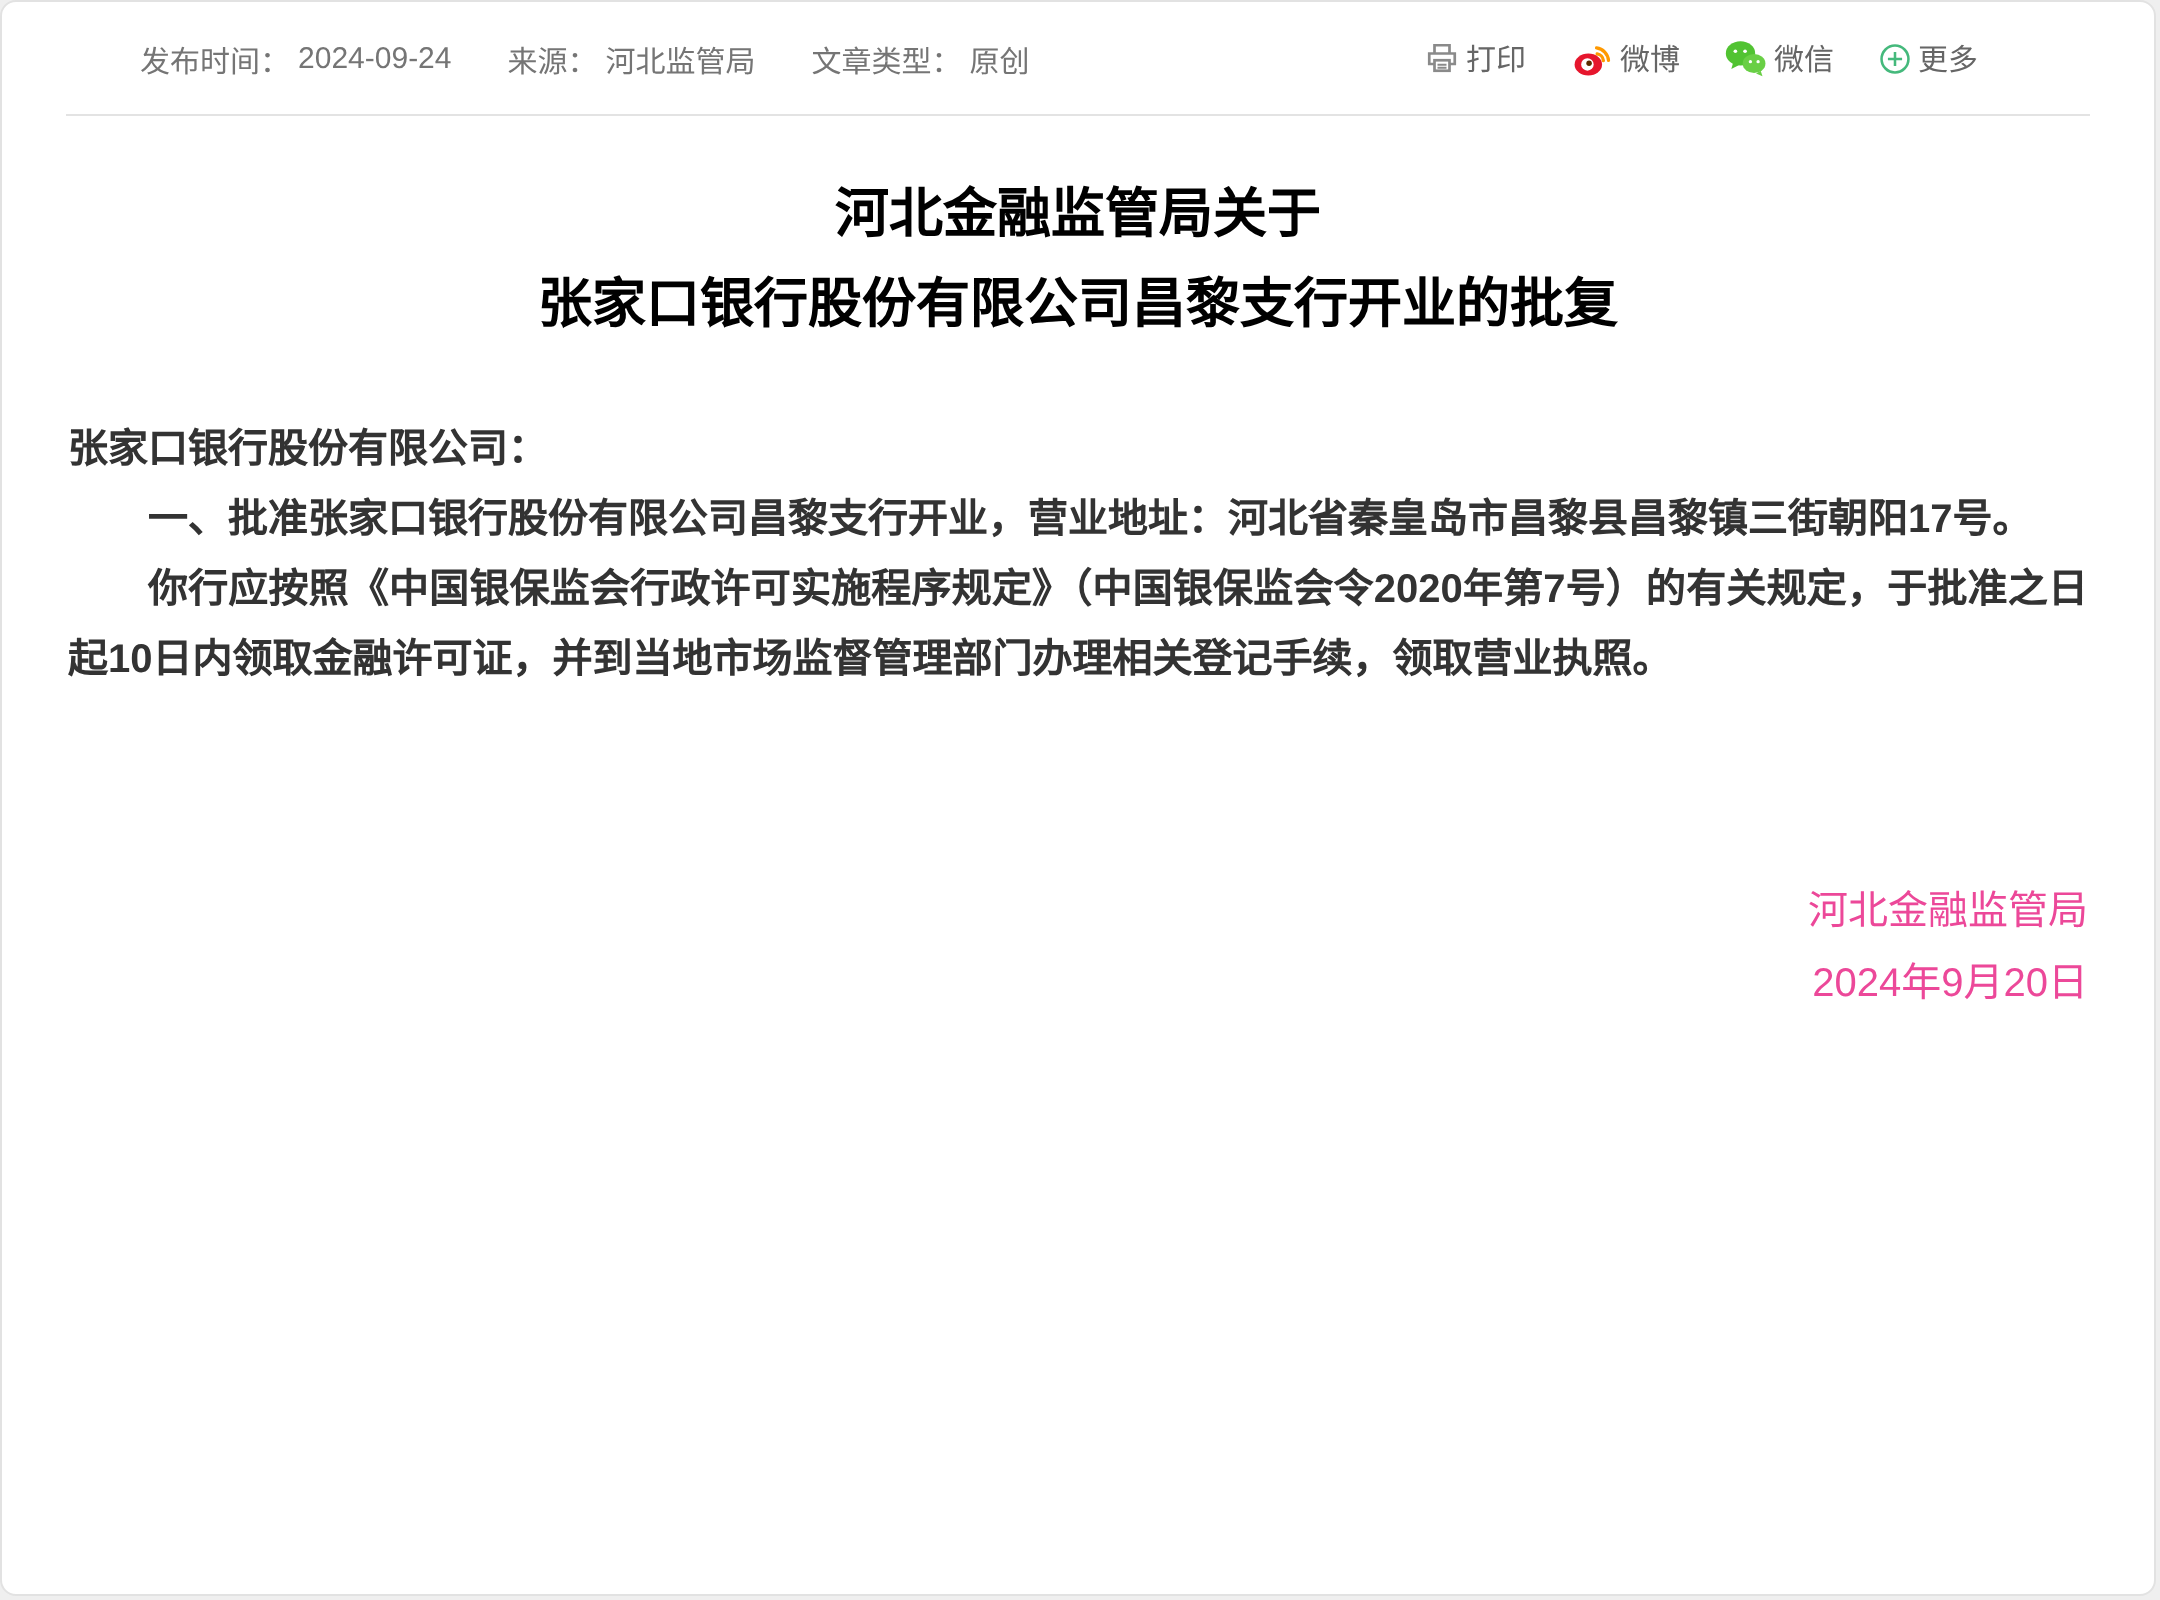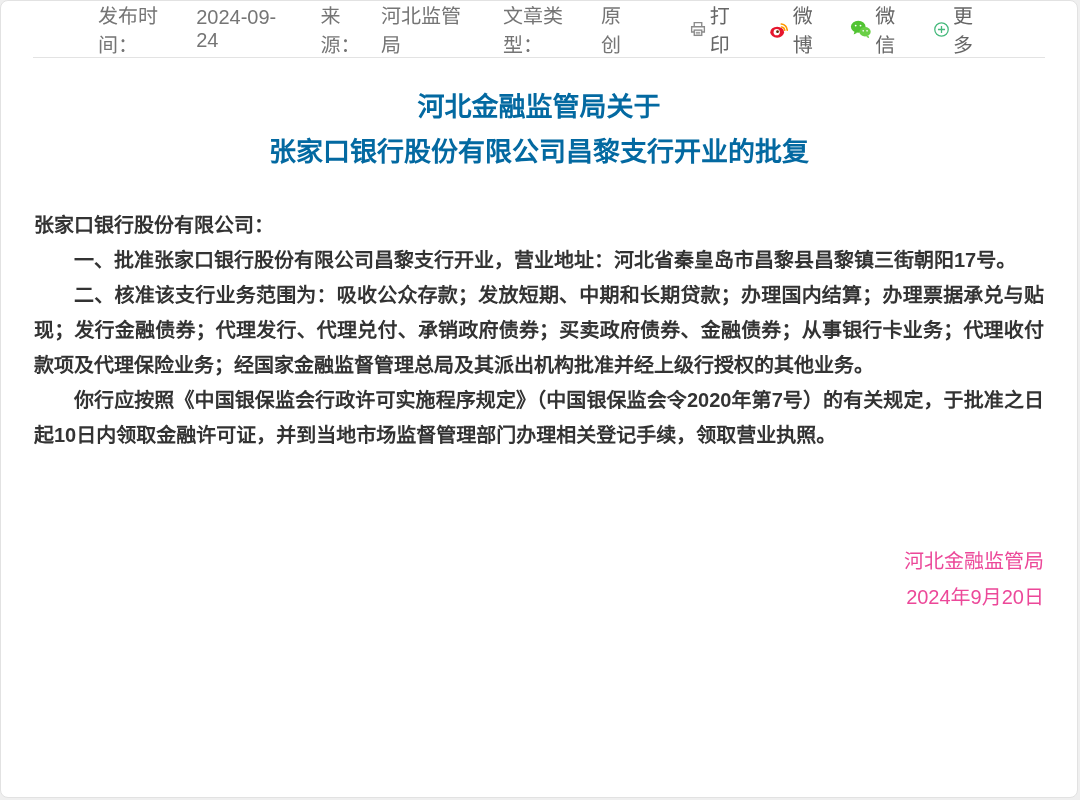--- a/index.html
+++ b/index.html
@@ -16,22 +16,22 @@
     border-radius:8px;
     box-sizing:border-box;
     overflow:hidden;
   }
   
   .meta-bar{
     height:56px;
     display:flex;
     justify-content:space-between;
     align-items:center;
-    padding:0 88px 0 97px;
-    font-size:20px;
+    padding:0 88px 0 69px;
+    font-size:15px;
     color:#757575;
     box-sizing:border-box;
   }
   .meta-left{display:flex;align-items:center;}
   .meta-item{margin-right:28px;display:inline-flex;align-items:center;}
   .meta-item .val{margin-left:4px;}
   .meta-right{display:flex;align-items:center;}
   .tool{
     display:inline-flex;align-items:center;
     margin-left:22px;
@@ -43,21 +43,21 @@
   .tool .icon{display:inline-flex;align-items:center;margin-right:3px;}
   .divider{border-top:1px solid #e3e3e3;margin:0 32px;}
   
   .content{padding:0 33px;color:#333333;}
   .doc-title{
     margin:27px 0 0 0;
     text-align:center;
     font-size:27px;
     font-weight:bold;
     line-height:45px;
-    color:#0369a1;
+    color:#000000;
   }
   .doc-number{
     margin-top:37px;
     text-align:center;
     font-size:20px;
     font-weight:bold;
     color:#333333;
   }
   .doc-body{
     margin-top:33px;
@@ -158,21 +158,20 @@
   <div class="content">
     <h1 class="doc-title">
       <div>河北金融监管局关于</div>
       <div>张家口银行股份有限公司昌黎支行开业的批复</div>
     </h1>
 
 
     <div class="doc-body">
       <p class="salutation">张家口银行股份有限公司：</p>
       <p class="para">一、批准张家口银行股份有限公司昌黎支行开业，营业地址：河北省秦皇岛市昌黎县昌黎镇三街朝阳17号。</p>
-      <p class="para">二、核准该支行业务范围为：吸收公众存款；发放短期、中期和长期贷款；办理国内结算；办理票据承兑与贴现；发行金融债券；代理发行、代理兑付、承销政府债券；买卖政府债券、金融债券；从事银行卡业务；代理收付款项及代理保险业务；经国家金融监督管理总局及其派出机构批准并经上级行授权的其他业务。</p>
       <p class="para">你行应按照《中国银保监会行政许可实施程序规定》（中国银保监会令2020年第7号）的有关规定，于批准之日起10日内领取金融许可证，并到当地市场监督管理部门办理相关登记手续，领取营业执照。</p>
     </div>
 
     <div class="signature">
       <div>河北金融监管局</div>
       <div>2024年9月20日</div>
     </div>
   </div>
 
 </div>

